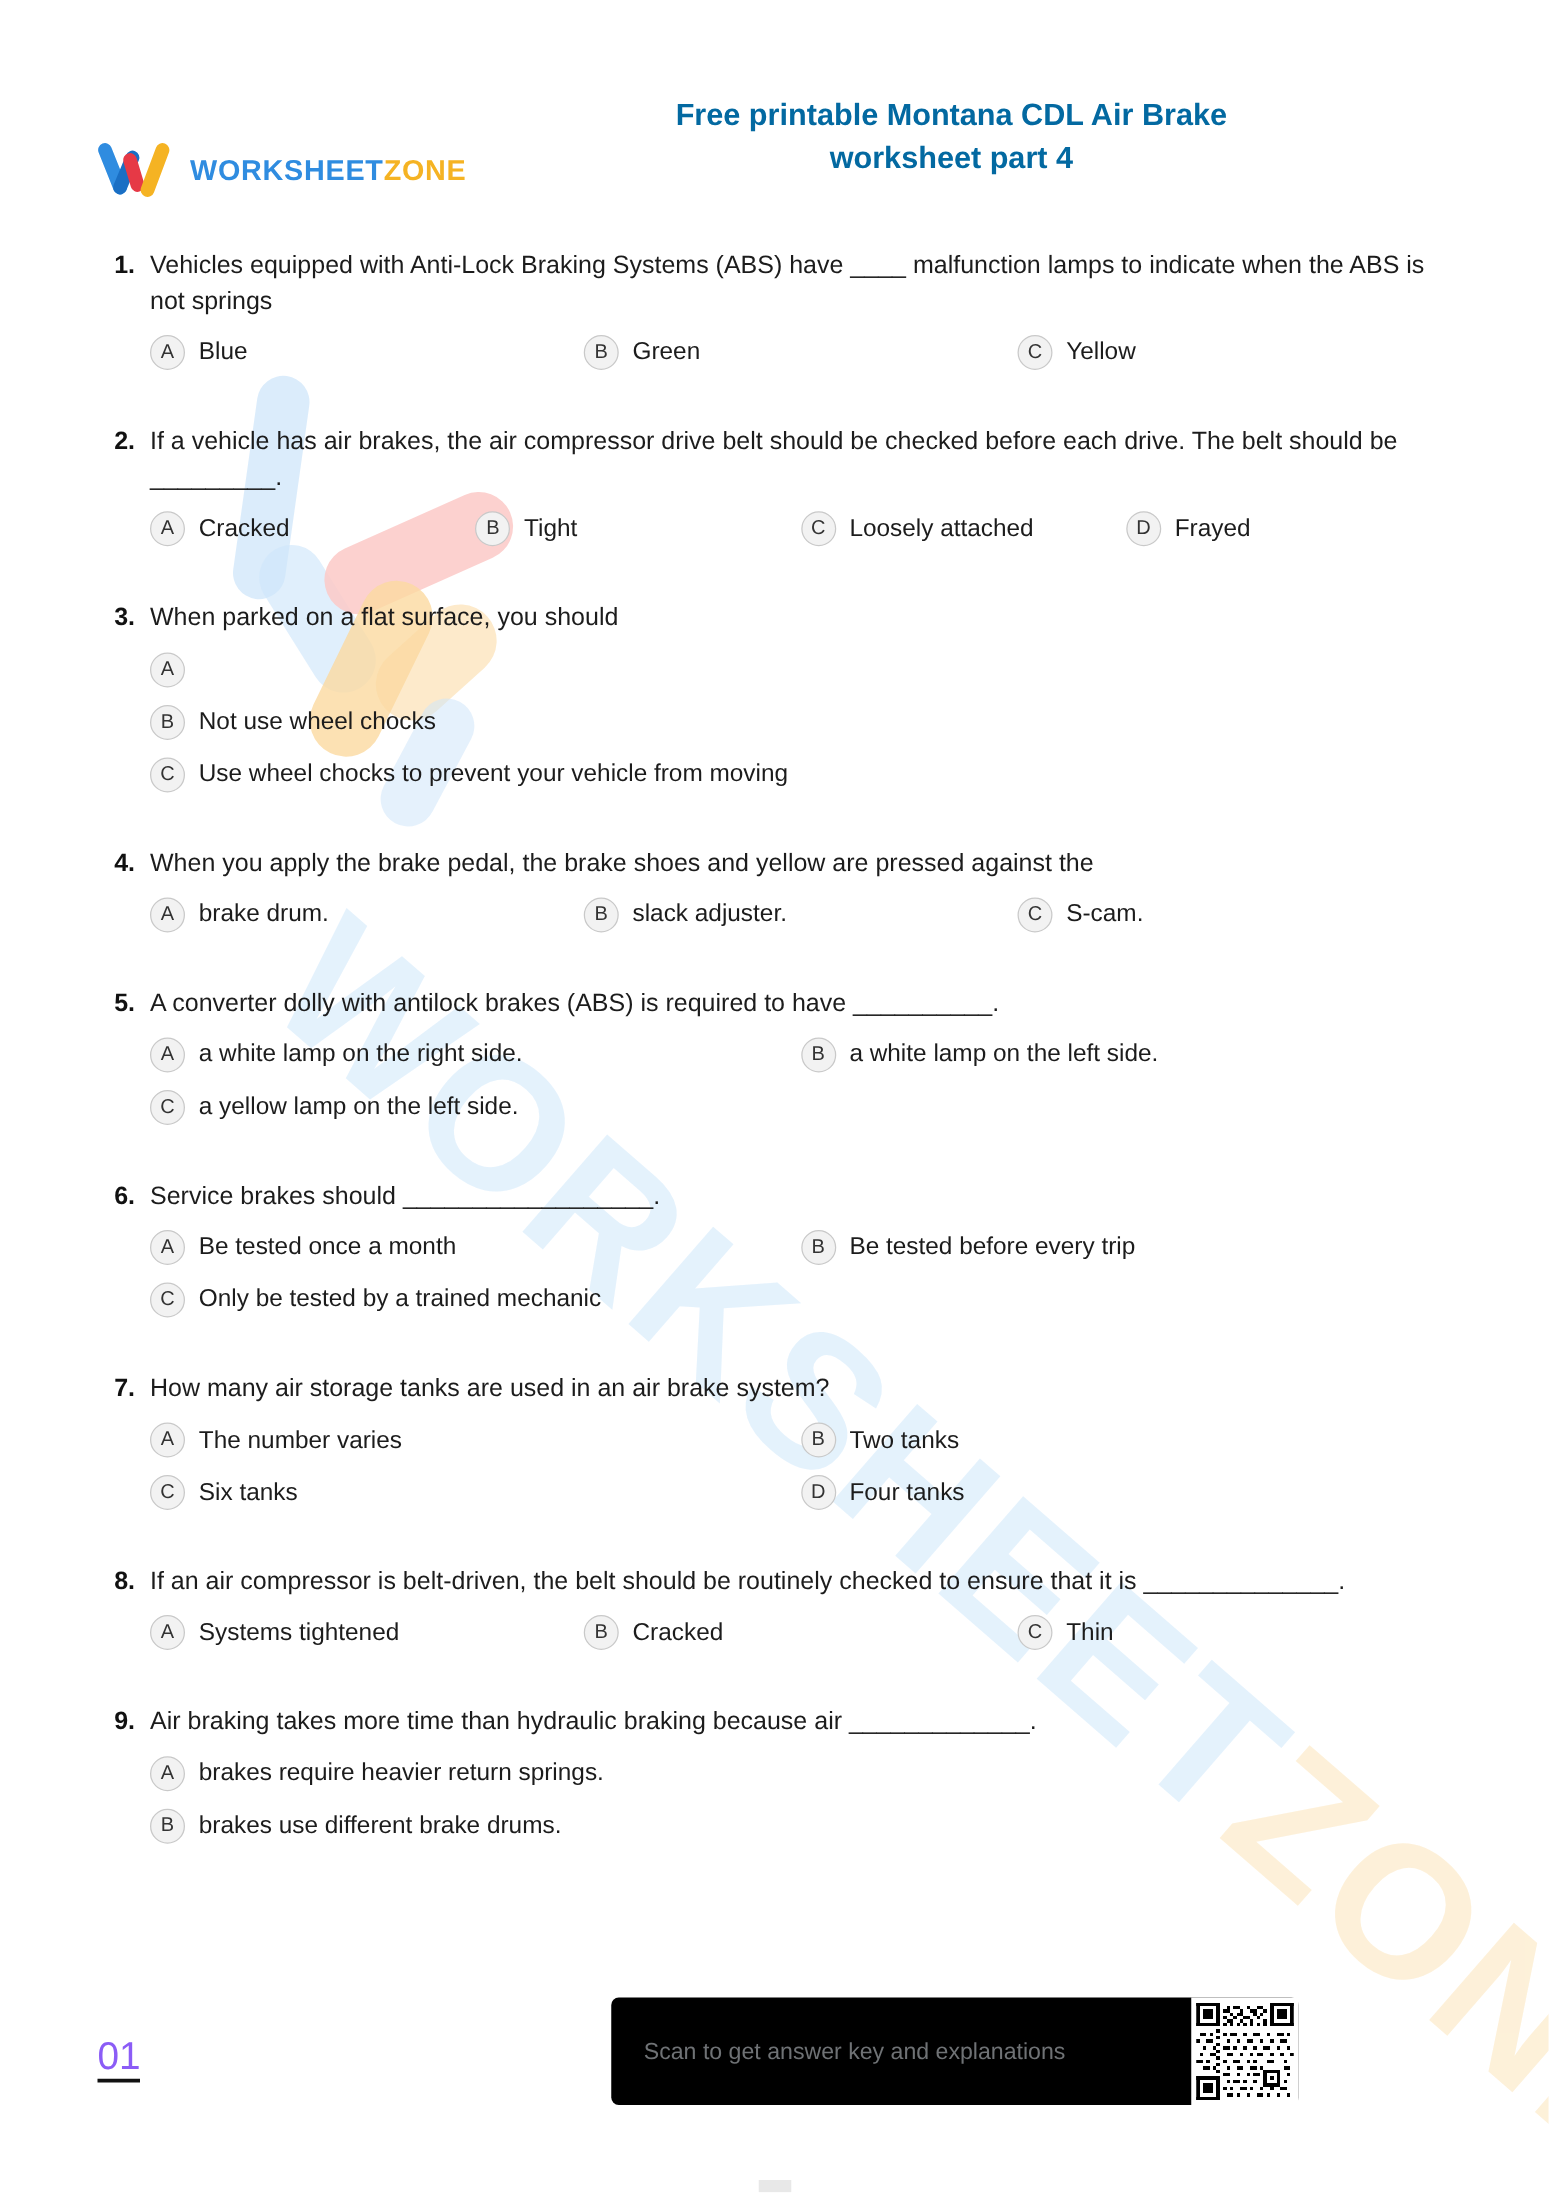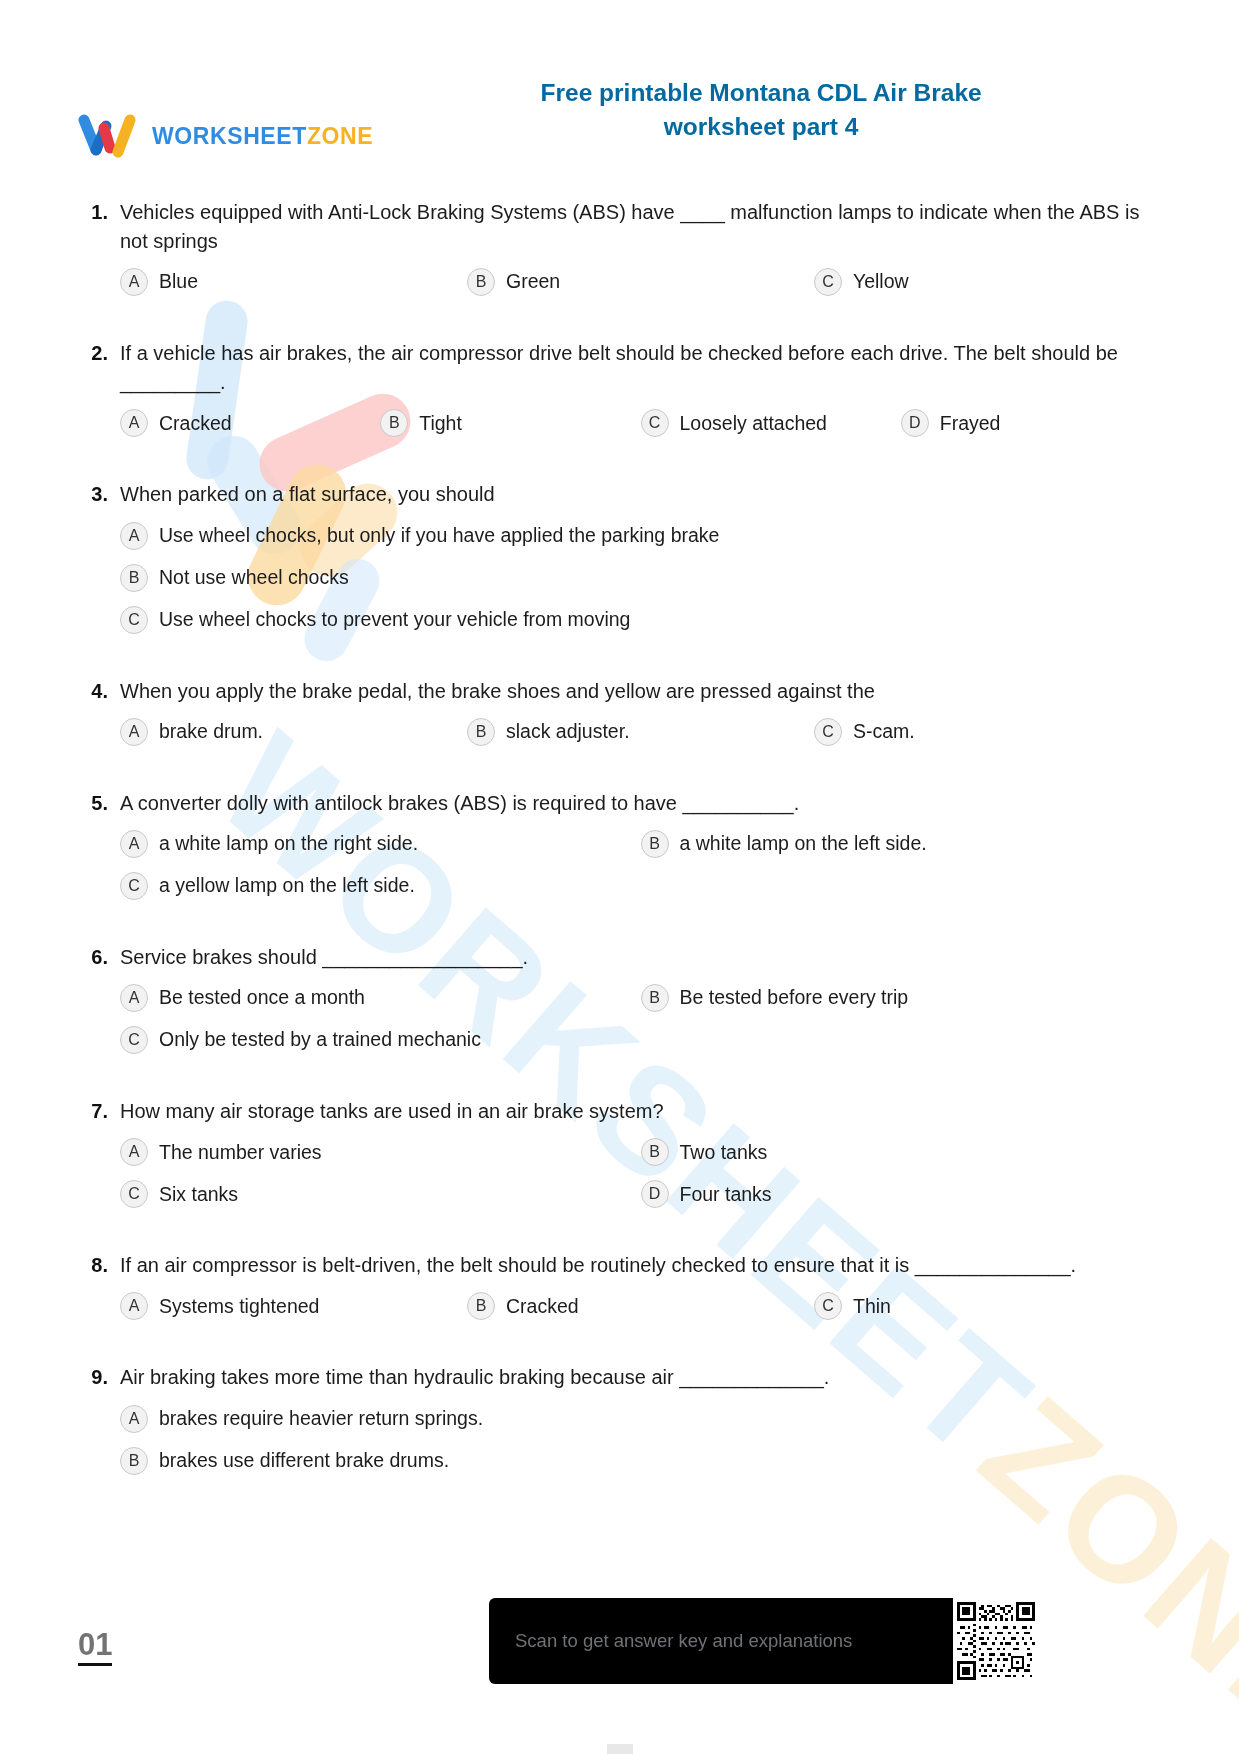--- a/index.html
+++ b/index.html
@@ -217,22 +217,22 @@
     right: 0;
     bottom: 0;
     height: 230px;
     z-index: 3;
   }
   .page-num {
     position: absolute;
     left: 78px;
     bottom: 88px;
     font-size: 31px;
-    font-weight: 700;
-    color: #737373;
+    font-weight: 400;
+    color: #8b5cf6;
     border-bottom: 3px solid #111;
     padding-bottom: 3px;
     line-height: 1;
   }
   .scan-box {
     position: absolute;
     right: 200px;
     bottom: 70px;
     width: 550px;
     height: 86px;
@@ -352,21 +352,20 @@
       </div>
 
       <div class="q-block">
         <div class="q-head">
           <div class="q-num">3.</div>
           <div class="q-text">When parked on a flat surface, you should</div>
         </div>
         <div class="opts cols-1">
           <div class="opt">
             <span class="bubble">A</span>
-            <span>Use wheel chocks, but only if you have applied the parking brake</span>
           </div>
           <div class="opt">
             <span class="bubble">B</span>
             <span>Not use wheel chocks</span>
           </div>
           <div class="opt">
             <span class="bubble">C</span>
             <span>Use wheel chocks to prevent your vehicle from moving</span>
           </div>
         </div>

